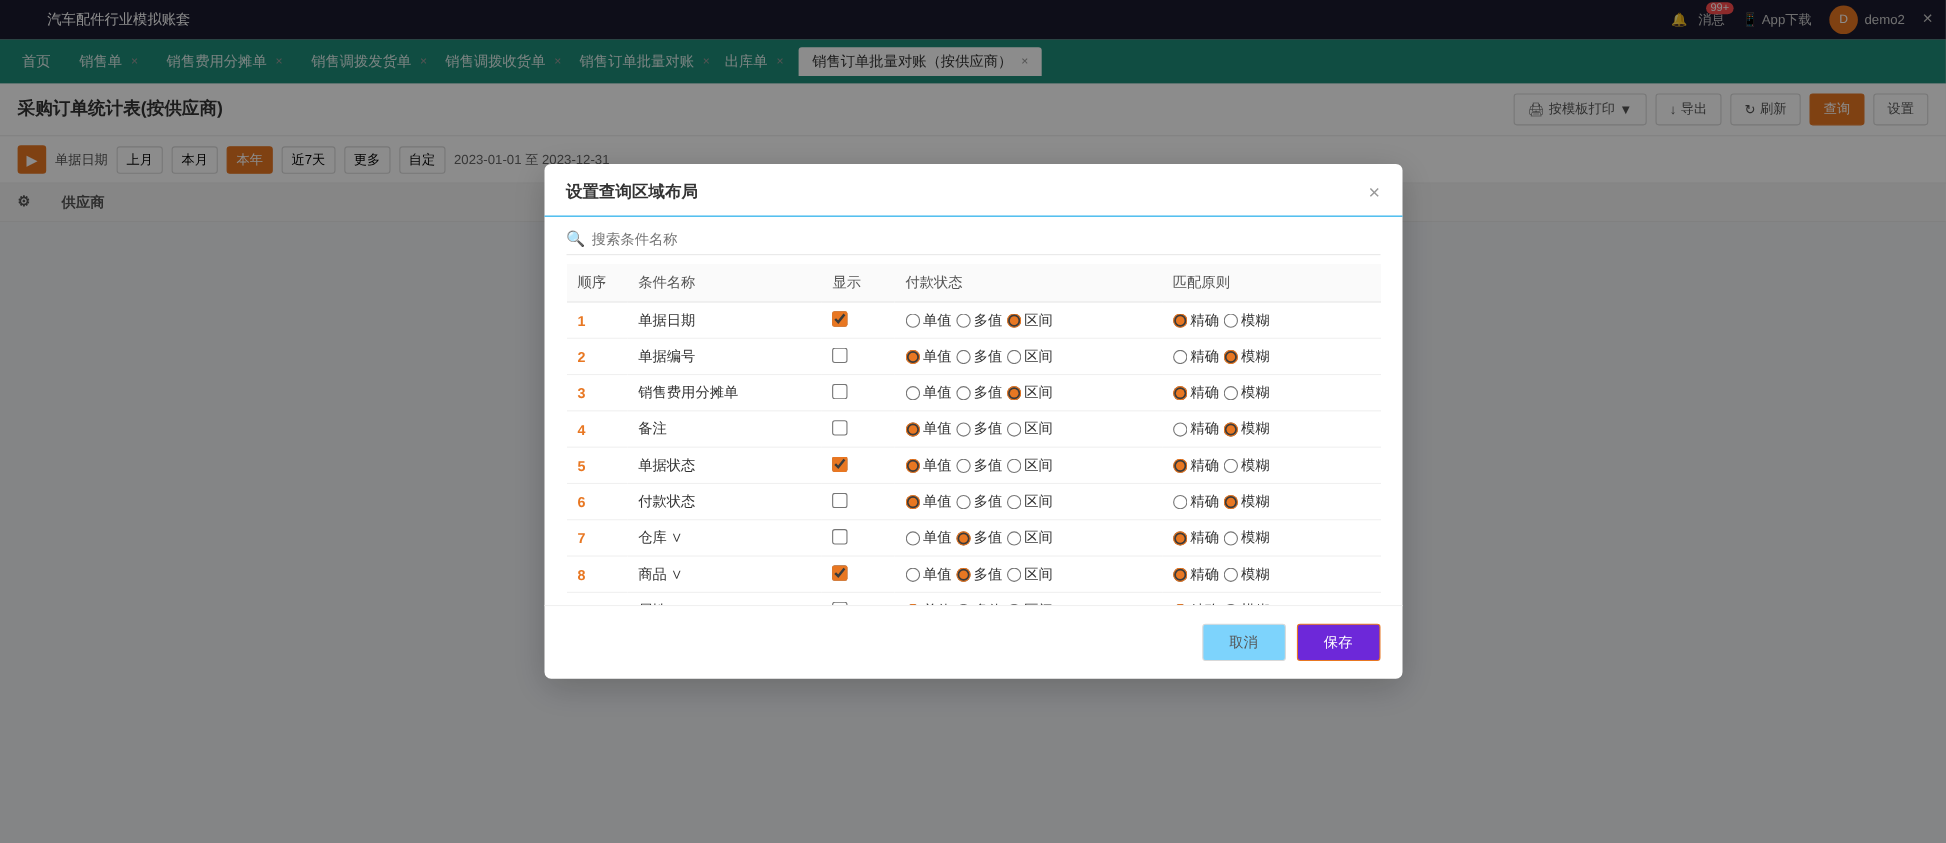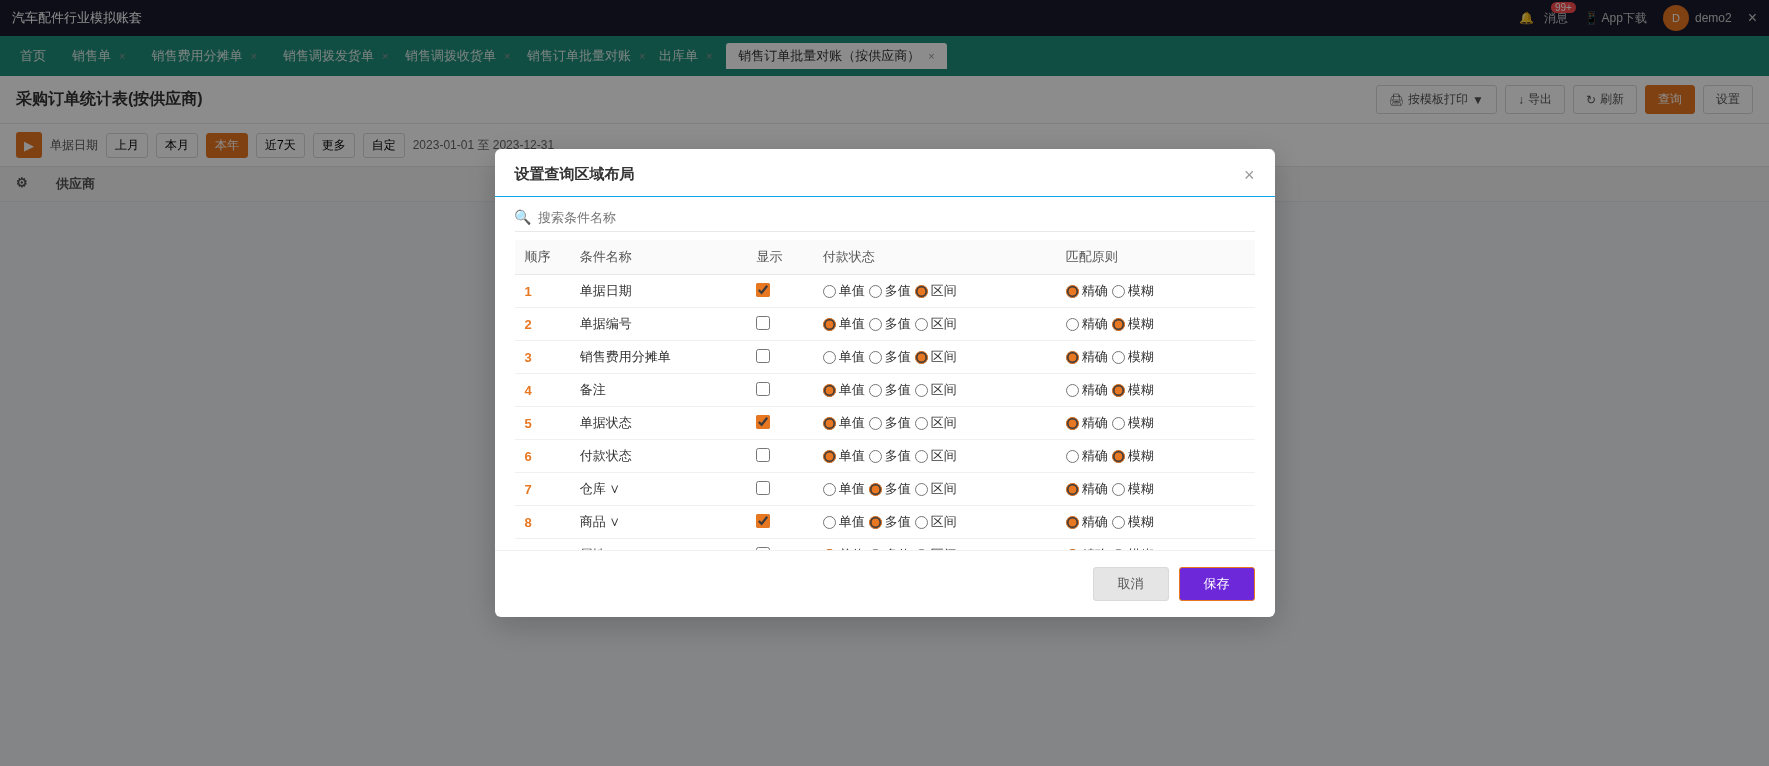--- a/index.html
+++ b/index.html
@@ -8,21 +8,21 @@
     
     .top-bar {
       height: 36px;
       background: #1a1a2e;
       display: flex;
       align-items: center;
       padding: 0 12px;
       justify-content: space-between;
       color: #ccc;
     }
-    .top-bar-left { display: flex; align-items: center; gap: 8px; }
+    .top-bar-left { display: flex; align-items: center; gap: 8px; margin-left: 31px; }
     .top-bar-brand { color: #fff; font-size: 13px; }
     .top-bar-right { display: flex; align-items: center; gap: 16px; color: #ccc; font-size: 12px; }
     .notification-badge { position: relative; display: inline-block; }
     .badge-count {
       background: #ff4d4f;
       color: #fff;
       font-size: 10px;
       border-radius: 8px;
       padding: 0 4px;
       position: absolute;
@@ -205,21 +205,21 @@
     .table-scroll { overflow-y: auto; max-height: 310px; }
 
     
     .dialog-footer {
       padding: 16px 20px;
       display: flex; justify-content: flex-end; gap: 10px;
       border-top: 1px solid #f0f0f0;
     }
     .btn-cancel {
       padding: 7px 24px; border: 1px solid #d9d9d9; border-radius: 3px;
-      background: #e5e5e5; cursor: pointer; font-size: 13px; color: #555;
+      background: #7dd3fc; cursor: pointer; font-size: 13px; color: #555;
     }
     .btn-save {
       padding: 7px 24px; border: 1px solid #e87722; border-radius: 3px;
       background: #6d28d9; cursor: pointer; font-size: 13px; color: #fff;
     }
 
     .row-num { color: #e87722; font-weight: bold; }
   </style>
 </head>
 <body>

